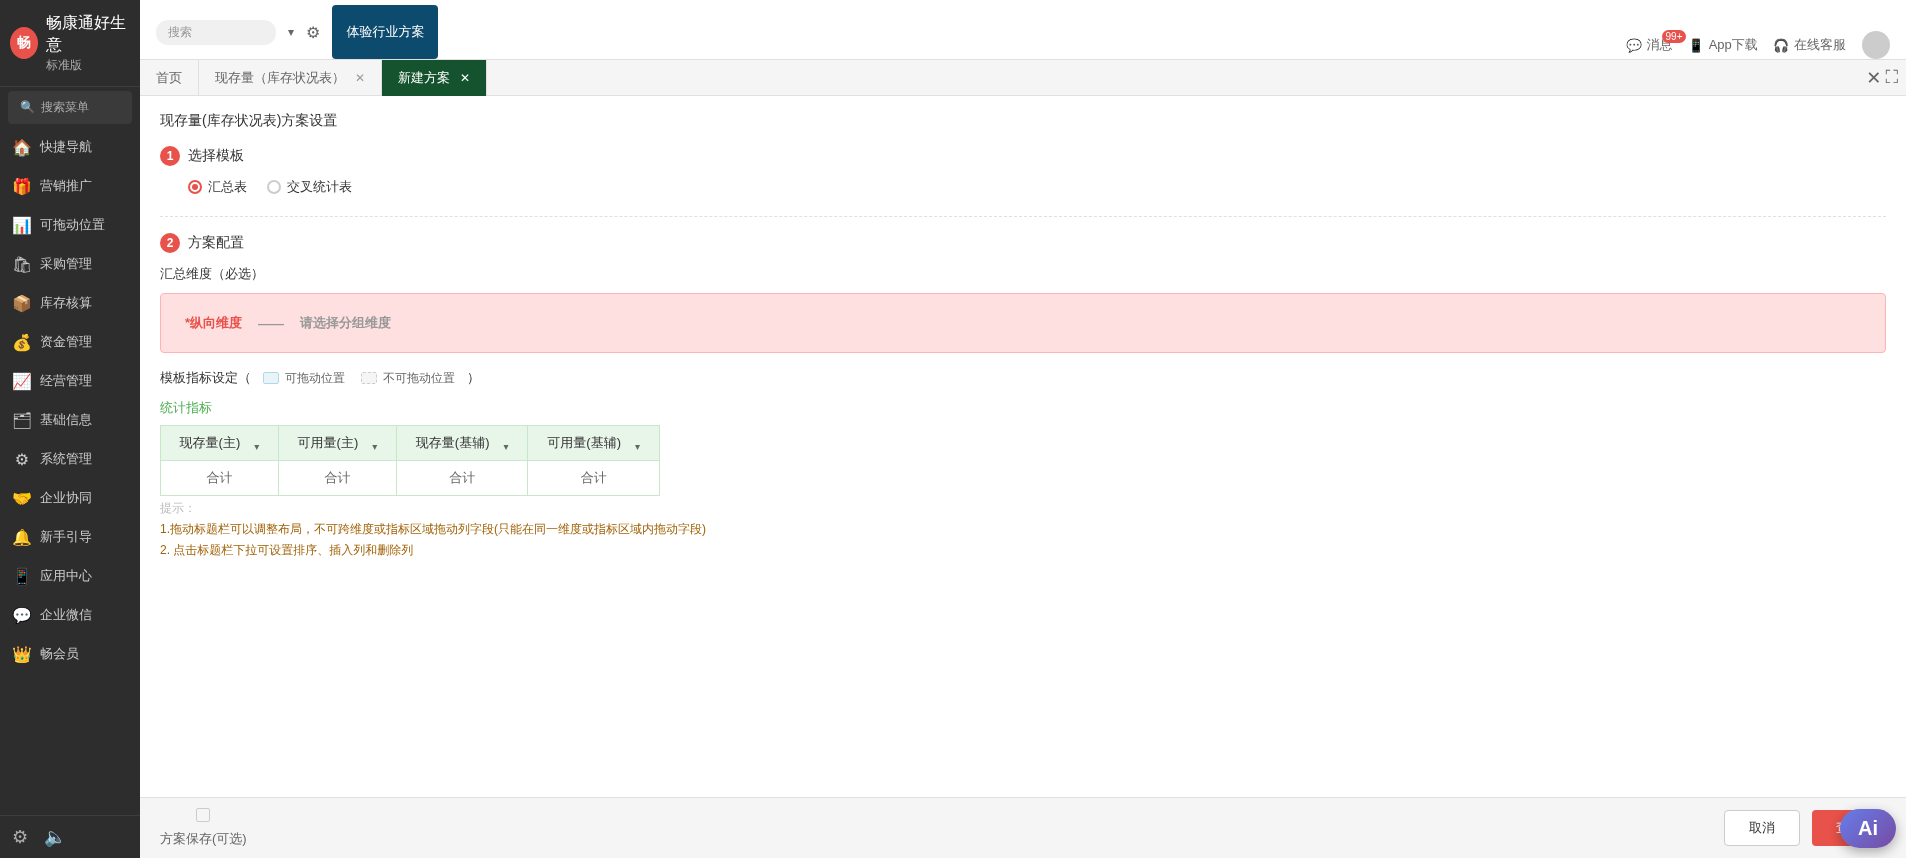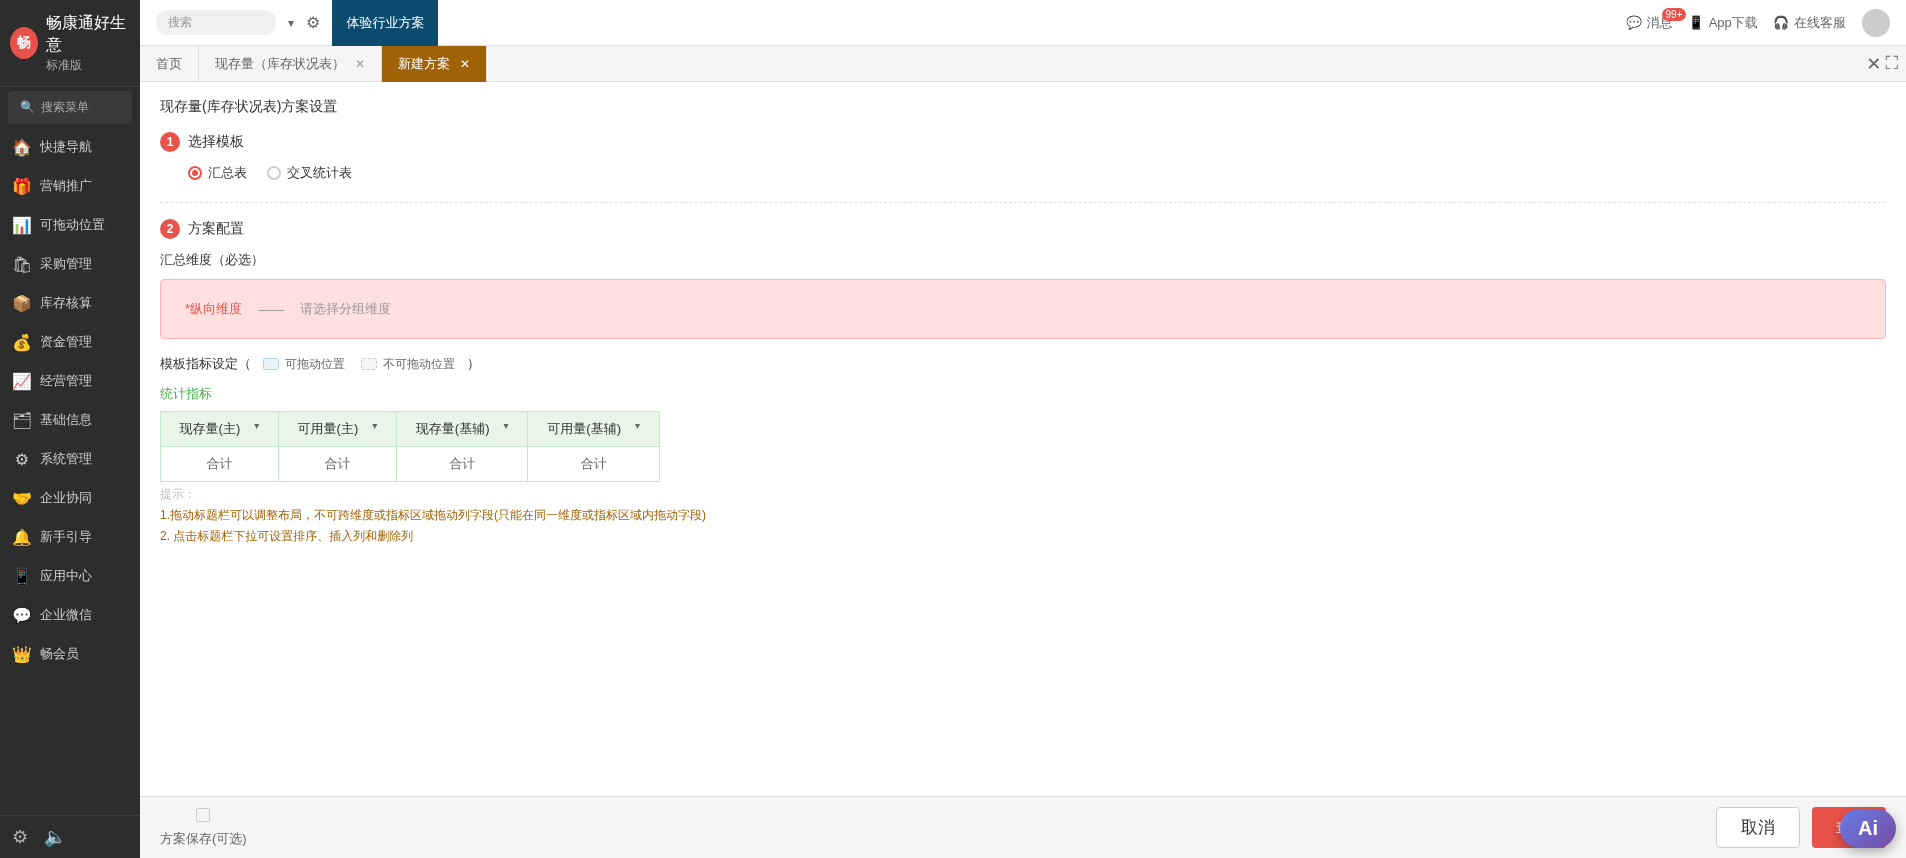--- a/index.html
+++ b/index.html
@@ -59,22 +59,22 @@
     .sidebar-bottom span { font-size: 18px; cursor: pointer; color: #aaa; }
 
     
     .main { flex: 1; display: flex; flex-direction: column; overflow: hidden; }
 
     
     .topbar {
       background: #fff;
       border-bottom: 1px solid #e0e0e0;
       padding: 0 16px;
-      height: 46px;
-      display: flex; align-items: center; justify-content: space-between;
+      height: 60px;
+      display: flex; align-items: flex-end; justify-content: space-between;
     }
     .topbar-left { display: flex; align-items: center; gap: 12px; }
     .topbar-search {
       background: #f0f0f0; border-radius: 12px;
       padding: 4px 12px; font-size: 12px; color: #999;
       width: 120px;
     }
     .topbar-dropdown { cursor: pointer; font-size: 12px; color: #666; }
     .topbar-gear { font-size: 16px; cursor: pointer; color: #666; }
     .topbar-trial {
@@ -105,21 +105,21 @@
     .tab-item {
       display: flex; align-items: center; gap: 6px;
       padding: 0 16px;
       height: 36px;
       font-size: 13px;
       cursor: pointer;
       color: #666;
       border-right: 1px solid #e0e0e0;
     }
     .tab-item.new-scheme {
-      background: #a16207;
+      background: #14532d;
       color: white;
       border-radius: 0;
     }
     .tab-close {
       font-size: 12px; cursor: pointer; color: #999;
       margin-left: 4px;
     }
     .tab-close.white { color: white; }
     .tabs-controls { margin-left: auto; display: flex; gap: 4px; padding: 0 8px; }
     .tabs-controls span { font-size: 18px; cursor: pointer; color: #666; }
@@ -171,20 +171,21 @@
 
     
     .dimension-label { font-size: 13px; color: #333; margin-bottom: 10px; }
 
     .dimension-box {
       background: #ffe0e0;
       border: 1px solid #ffb3b3;
       border-radius: 4px;
       padding: 20px 24px;
       margin-bottom: 16px;
+      font-weight: bold;
     }
     .dimension-row { display: flex; align-items: center; gap: 16px; }
     .dimension-required { color: #e8524a; font-size: 13px; }
     .dimension-dash { color: #999; font-size: 13px; }
     .dimension-placeholder { font-size: 13px; color: #999; }
 
     
     .indicator-config { margin-top: 13px; }
     .indicator-label { font-size: 13px; color: #333; margin-bottom: 8px; display: flex; align-items: center; gap: 12px; }
     .indicator-legend { display: flex; align-items: center; gap: 16px; }
@@ -209,21 +210,21 @@
       padding: 8px 16px;
       text-align: center;
       font-size: 13px;
     }
     .stats-table th {
       background: #e8f5e9;
       color: #333;
       font-weight: normal;
     }
     .stats-table td { background: #fff; color: #666; }
-    .th-content { display: flex; align-items: flex-start; justify-content: center; gap: 14px; }
+    .th-content { display: flex; align-items: flex-end; justify-content: center; gap: 14px; }
     .dropdown-icon { font-size: 10px; color: #666; cursor: pointer; }
 
     
     .tips-section { margin-top: 4px; }
     .tips-title { font-size: 12px; color: #bbb; }
     .tip-item { font-size: 12px; color: #a16207; margin-top: 4px; }
 
     
     .bottom-bar {
       background: #f5f5f5;
@@ -237,21 +238,21 @@
       border: 1px solid #ccc;
       border-radius: 2px;
       cursor: pointer;
     }
     .bottom-actions { display: flex; gap: 12px; }
     .btn-cancel {
       padding: 8px 24px;
       border: 1px solid #ccc;
       border-radius: 4px;
       background: #fff;
-      font-size: 17px;
+      font-size: 13px;
       cursor: pointer;
       color: #333;
     }
     .btn-query {
       padding: 8px 24px;
       border: none;
       border-radius: 4px;
       background: #e8524a;
       font-size: 13px;
       cursor: pointer;

